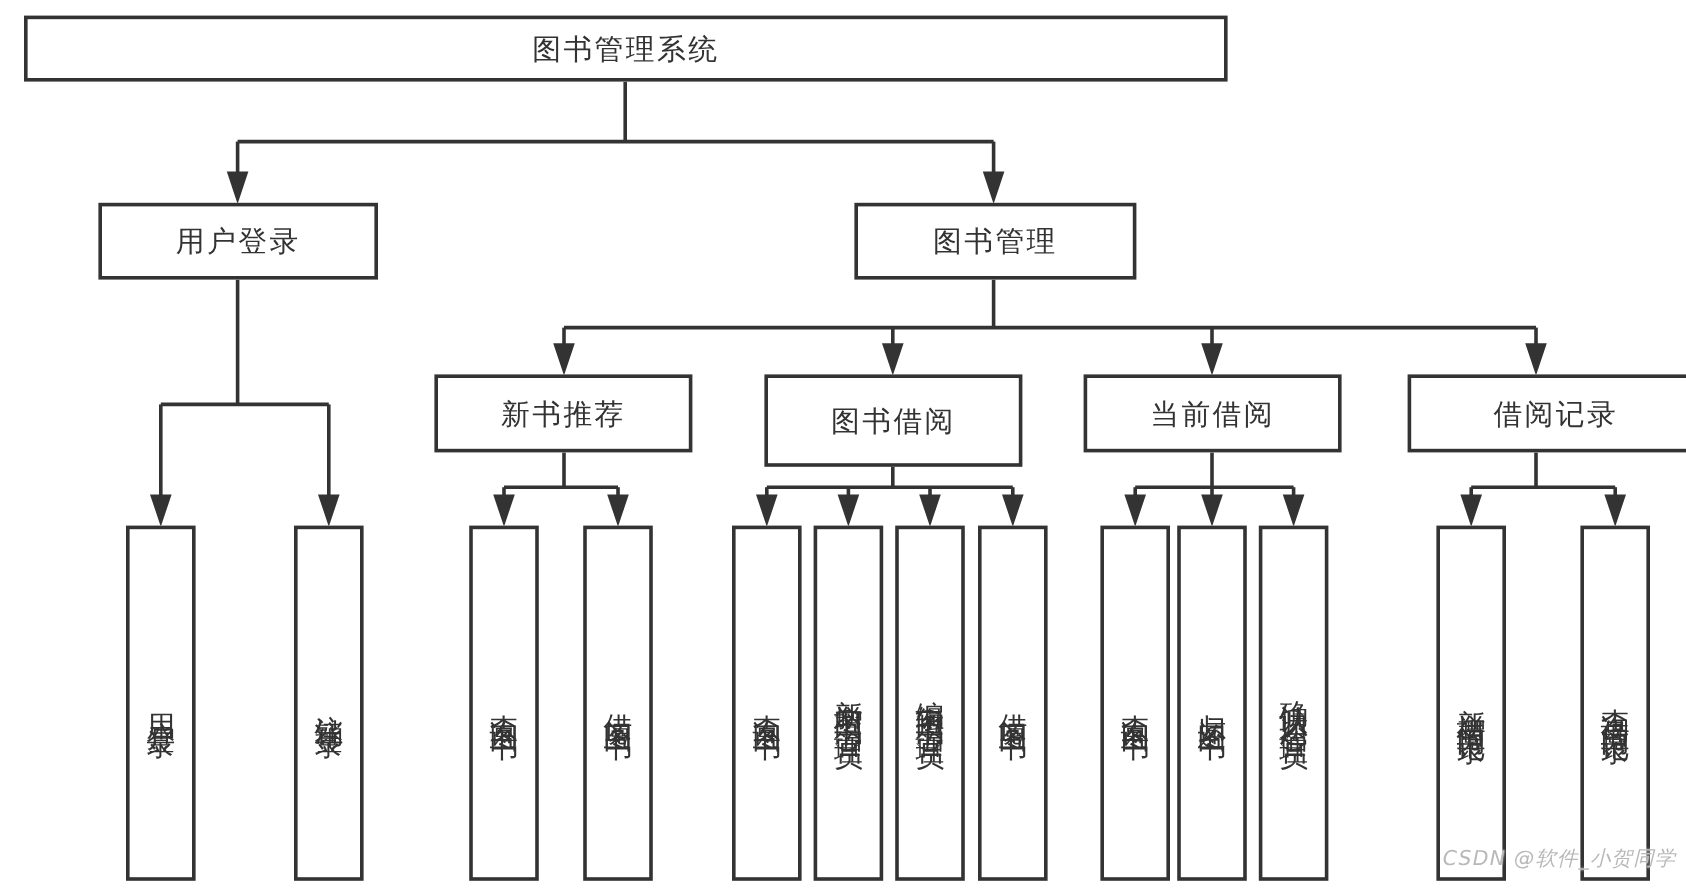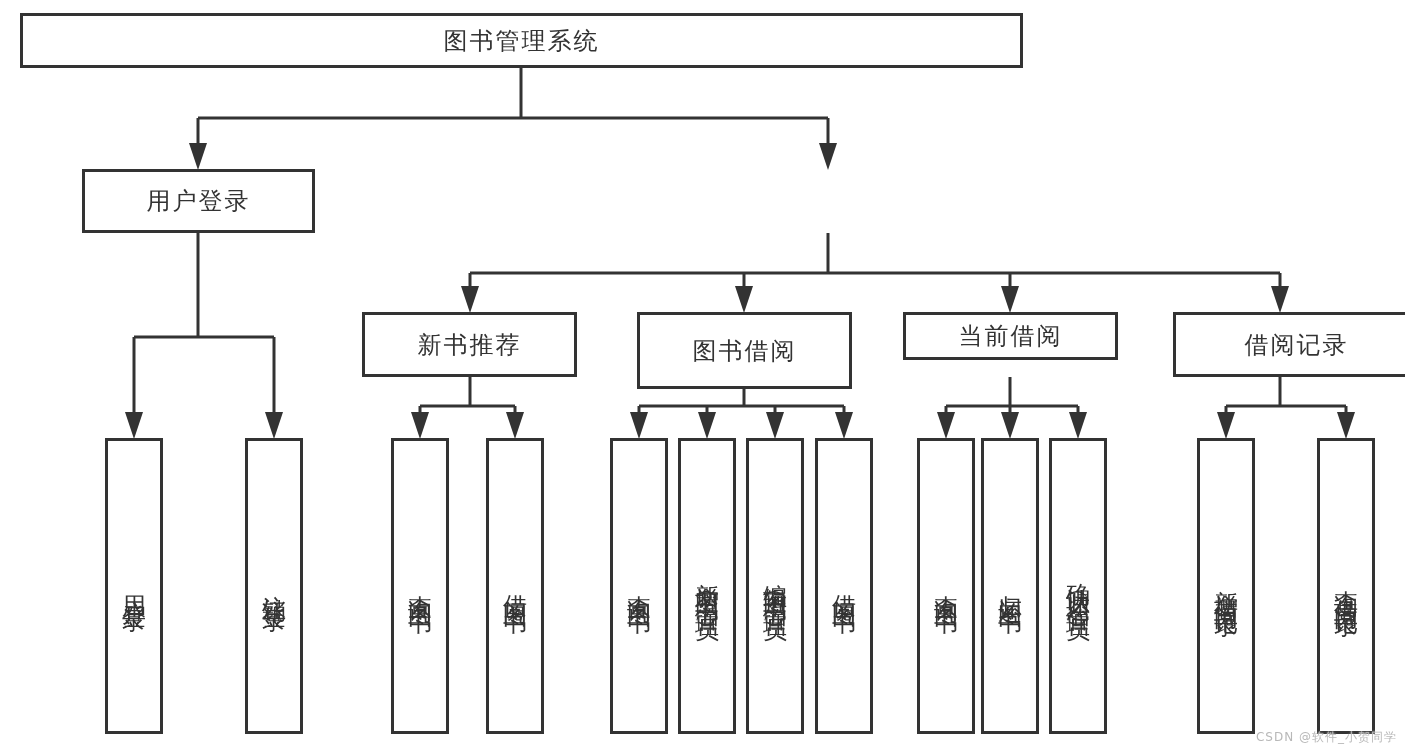--- a/index.html
+++ b/index.html
@@ -30,26 +30,27 @@
   .hbox { font-size: 24px; letter-spacing: 2px; white-space: nowrap; }
   .vbox {
     writing-mode: vertical-rl;
     text-orientation: mixed;
     font-size: 24px;
     letter-spacing: 5px;
     line-height: 1;
   }
   .watermark {
     position: absolute;
-    right: 8px; bottom: 1px;
-    font-size: 12px;
+    right: 8px; bottom: 20px;
+    font-size: 17px;
     letter-spacing: 1px;
     color: var(--wm, #b8b8b8);
     text-shadow: 0 0 2px #ffffff;
     white-space: nowrap;
+    font-style: italic;
   }
 </style>
 </head>
 <body>
 
 <div class="canvas">
 
   <svg class="connectors" width="1405" height="747" aria-hidden="true">
     <g class="strokes">
 
@@ -112,24 +113,25 @@
       <path d="M1010 439 l-9 -27 h18 z"></path>
       <path d="M1078 439 l-9 -27 h18 z"></path>
       <path d="M1226 439 l-9 -27 h18 z"></path>
       <path d="M1346 439 l-9 -27 h18 z"></path>
     </g>
   </svg>
 
   <div class="box hbox" style="left:20px;top:13px;width:1003px;height:55px">图书管理系统</div>
 
   <div class="box hbox" style="left:82px;top:169px;width:233px;height:64px">用户登录</div>
+  <div class="box hbox" style="left:712px;top:169px;width:235px;height:64px">图书管理</div>
 
   <div class="box hbox" style="left:362px;top:312px;width:215px;height:65px">新书推荐</div>
   <div class="box hbox" style="left:637px;top:312px;width:215px;height:77px">图书借阅</div>
-  <div class="box hbox" style="left:903px;top:312px;width:215px;height:48px">当前借阅</div>
+  <div class="box hbox" style="left:903px;top:312px;width:215px;height:65px">当前借阅</div>
   <div class="box hbox" style="left:1173px;top:312px;width:247px;height:65px">借阅记录</div>
 
   <div class="box vbox" style="left:105px;top:438px;width:58px;height:296px">用户登录</div>
   <div class="box vbox" style="left:245px;top:438px;width:58px;height:296px">注销登录</div>
 
   <div class="box vbox" style="left:391px;top:438px;width:58px;height:296px">查询图书</div>
   <div class="box vbox" style="left:486px;top:438px;width:58px;height:296px">借阅图书</div>
 
   <div class="box vbox" style="left:610px;top:438px;width:58px;height:296px">查询图书</div>
   <div class="box vbox" style="left:678px;top:438px;width:58px;height:296px">新增图书（管理员）</div>

